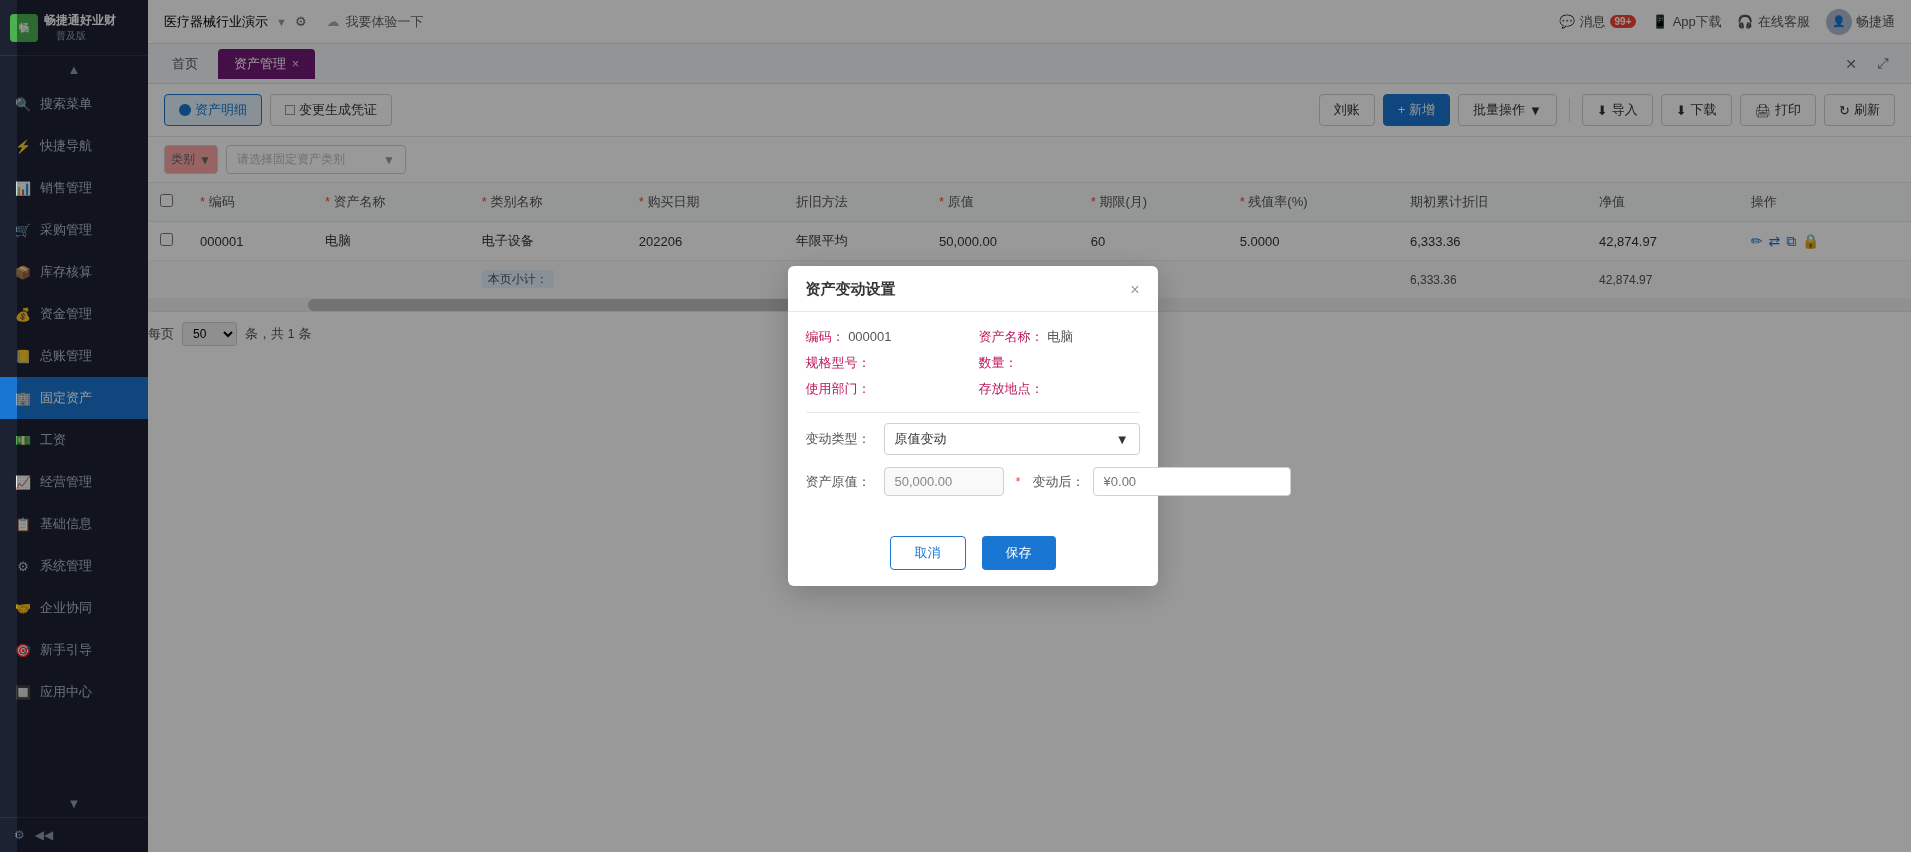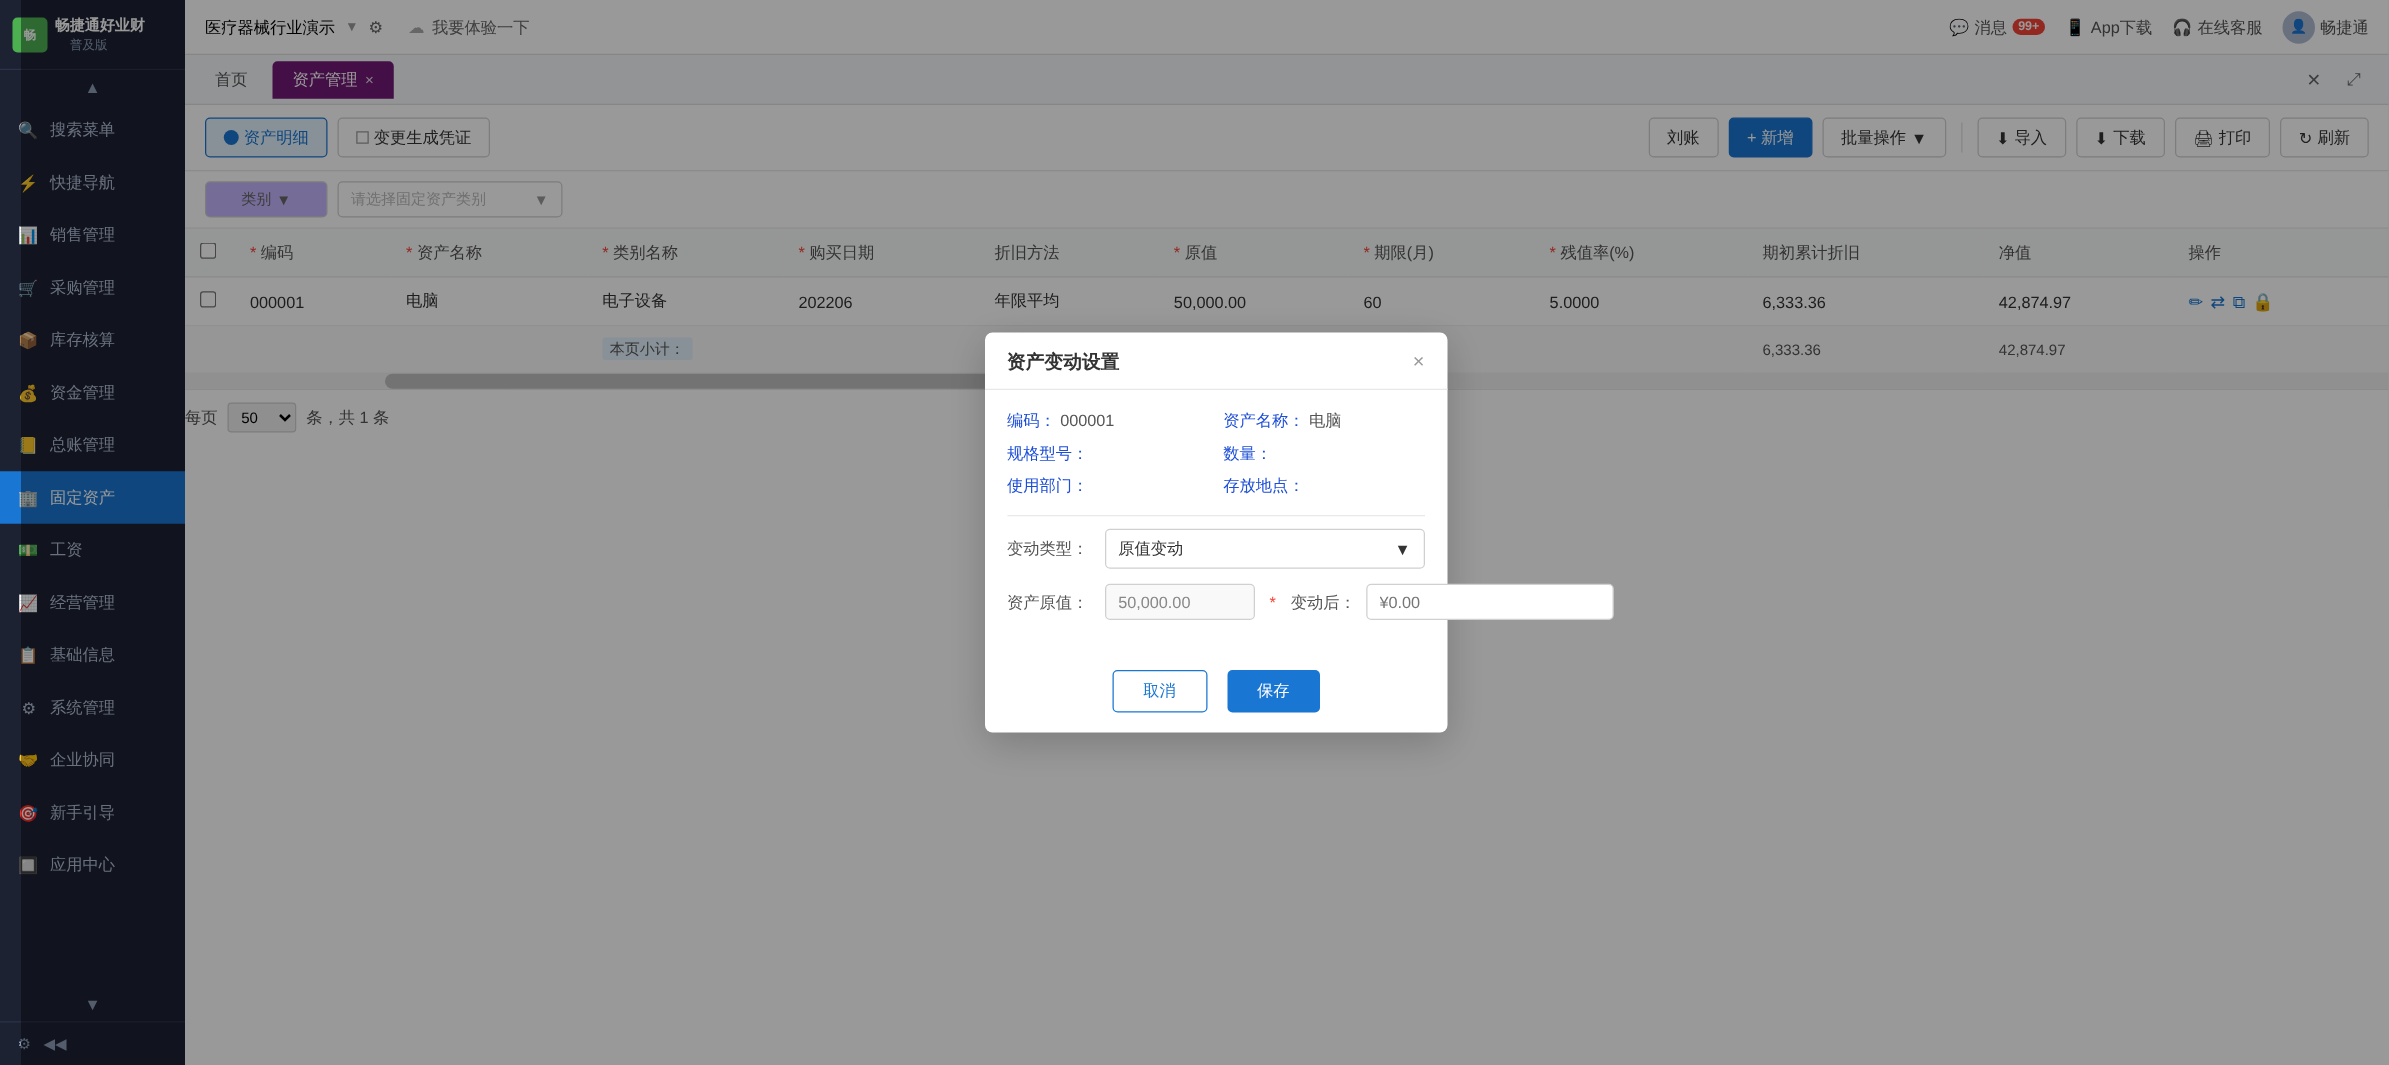--- a/index.html
+++ b/index.html
@@ -44,21 +44,21 @@
     .tab-close { font-size: 12px; color: rgba(255,255,255,0.8); cursor: pointer; }
     .asset-toolbar { padding: 10px 16px; display: flex; align-items: center; gap: 8px; border-bottom: 1px solid #e8e8e8; }
     .toolbar-btn { display: flex; align-items: center; gap: 4px; padding: 6px 14px; border: 1px solid #d0d0d0; border-radius: 4px; background: #fff; color: #333; font-size: 13px; cursor: pointer; }
     .toolbar-btn.active { background: #e3f2fd; border-color: #1976d2; color: #1976d2; }
     .toolbar-btn.primary { background: #1976d2; color: #fff; border-color: #1976d2; }
     .toolbar-separator { width: 1px; height: 24px; background: #e0e0e0; margin: 0 4px; }
     .toolbar-right { margin-left: auto; display: flex; align-items: center; gap: 8px; }
 
     
     .filter-row { padding: 8px 16px; display: flex; align-items: center; gap: 8px; border-bottom: 1px solid #e8e8e8; }
-    .filter-select { padding: 5px 28px; border: 1px solid #d0d0d0; border-radius: 4px; font-size: 12px; color: #666; background: #c4b5fd; cursor: pointer; display: flex; align-items: center; gap: 4px; }
+    .filter-select { padding: 5px 6px; border: 1px solid #d0d0d0; border-radius: 4px; font-size: 12px; color: #666; background: #fca5a5; cursor: pointer; display: flex; align-items: center; gap: 4px; }
     .filter-dropdown { padding: 5px 30px 5px 10px; border: 1px solid #d0d0d0; border-radius: 4px; font-size: 12px; color: #999; background: #fff; cursor: pointer; min-width: 180px; position: relative; display: flex; align-items: center; }
 
     
     .asset-table { width: 100%; border-collapse: collapse; font-size: 13px; }
     .asset-table th { background: #f9fafb; border-bottom: 1px solid #e8e8e8; padding: 10px 12px; text-align: left; color: #555; font-weight: 500; white-space: nowrap; }
     .asset-table th.required::before { content: '* '; color: #f44336; }
     .asset-table td { padding: 10px 12px; border-bottom: 1px solid #f0f0f0; color: #333; vertical-align: middle; }
     .subtotal-row td { background: #fafafa; color: #555; font-size: 12px; }
     .action-icons { display: flex; gap: 6px; }
     .action-icon { color: #1976d2; cursor: pointer; font-size: 14px; }
@@ -75,21 +75,21 @@
 
     
     .modal-overlay { position: fixed; top: 0; left: 17px; width: 100%; height: 100%; background: rgba(0,0,0,0.4); display: flex; align-items: center; justify-content: center; z-index: 1000; }
     .modal { background: #fff; border-radius: 6px; padding: 0; width: 370px; box-shadow: 0 8px 32px rgba(0,0,0,0.2); }
     .modal-header { display: flex; align-items: center; justify-content: space-between; padding: 14px 18px 12px; border-bottom: 1px solid #e8e8e8; }
     .modal-title { font-size: 15px; font-weight: 600; color: #333; }
     .modal-close { cursor: pointer; color: #999; font-size: 16px; }
     .modal-body { padding: 16px 18px; }
     .modal-info-grid { display: grid; grid-template-columns: 1fr 1fr; gap: 8px 12px; margin-bottom: 14px; }
     .modal-info-item { font-size: 13px; color: #555; }
-    .modal-info-label { color: #1d4ed8; }
+    .modal-info-label { color: #be185d; }
     .modal-divider { border: none; border-top: 1px solid #e8e8e8; margin: 10px 0; }
     .modal-form-row { display: flex; align-items: center; gap: 8px; margin-bottom: 12px; }
     .modal-form-label { font-size: 13px; color: #555; width: 70px; flex-shrink: 0; }
     .modal-form-select { flex: 1; display: flex; align-items: center; justify-content: space-between; padding: 6px 10px; border: 1px solid #d0d0d0; border-radius: 4px; font-size: 13px; color: #333; cursor: pointer; }
     .modal-form-input { flex: 1; padding: 6px 10px; border: 1px solid #d0d0d0; border-radius: 4px; font-size: 13px; color: #333; }
     .modal-form-input.readonly { background: #f9f9f9; color: #888; }
     .modal-form-input.placeholder { color: #bbb; }
     .modal-footer { display: flex; justify-content: center; gap: 16px; padding: 12px 18px 16px; }
     .btn-cancel { padding: 7px 24px; border: 1px solid #1976d2; border-radius: 4px; background: #fff; color: #1976d2; font-size: 13px; cursor: pointer; }
     .btn-save { padding: 7px 24px; border: none; border-radius: 4px; background: #1976d2; color: #fff; font-size: 13px; cursor: pointer; }

